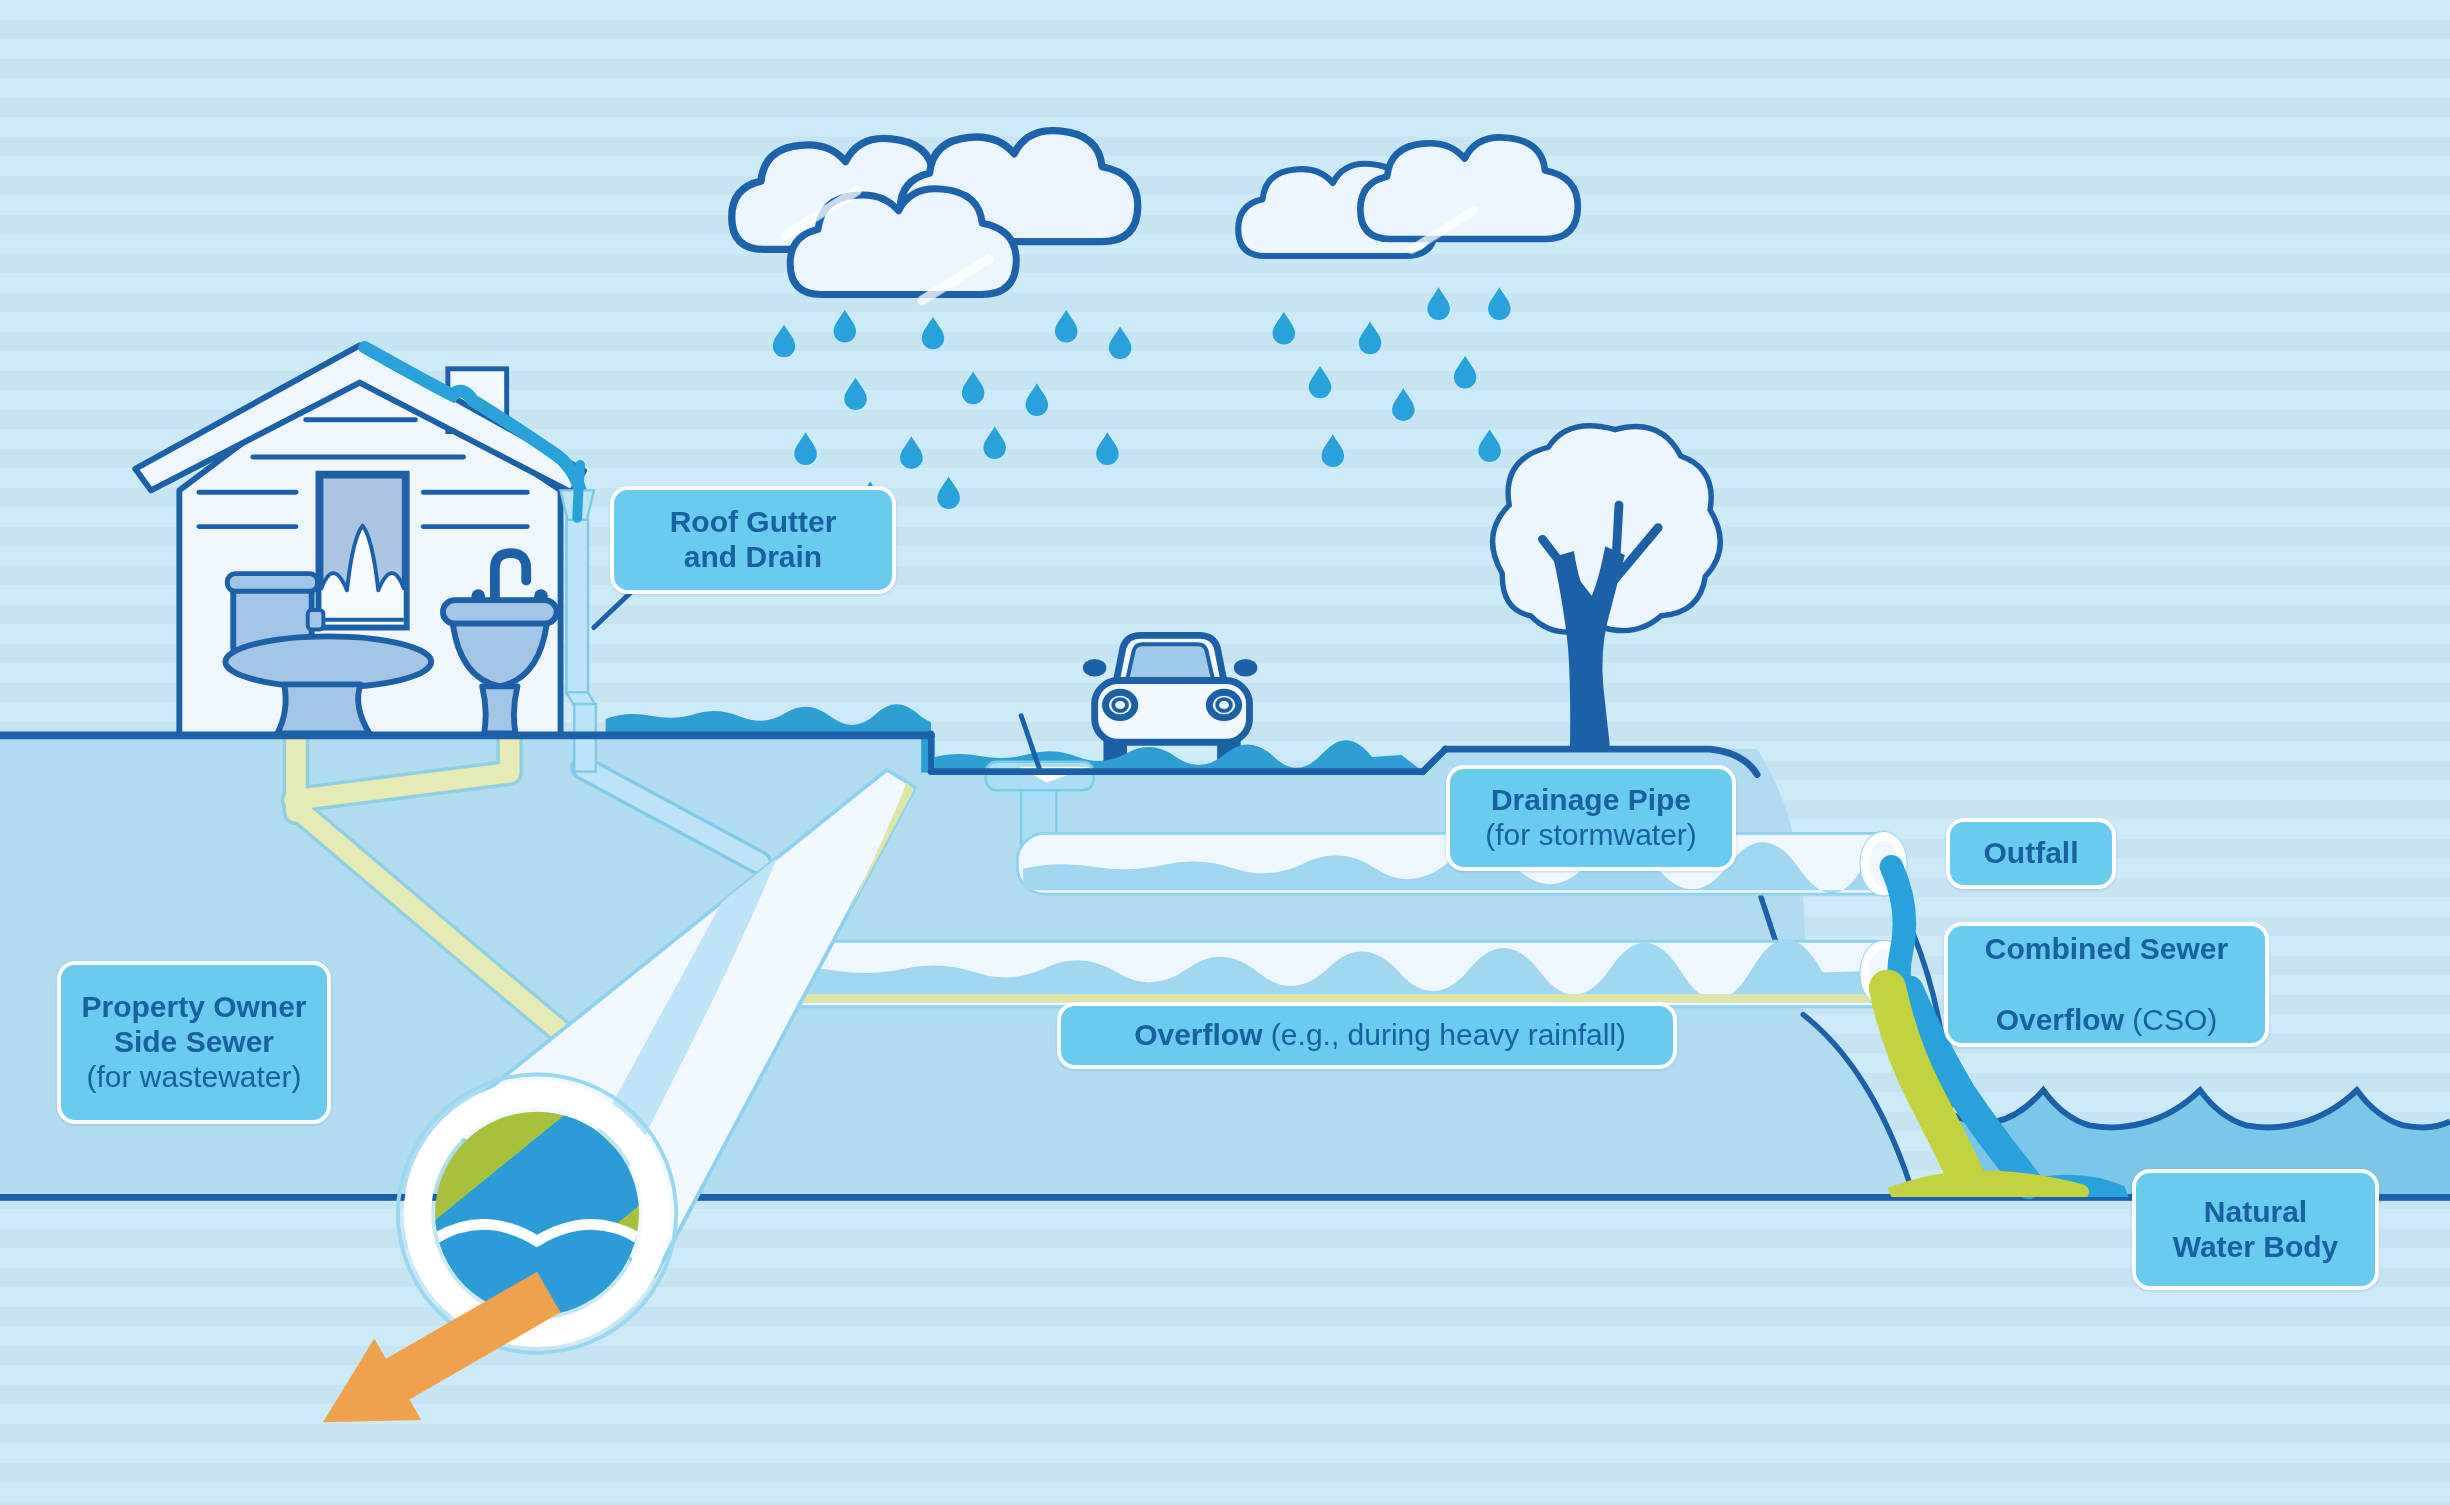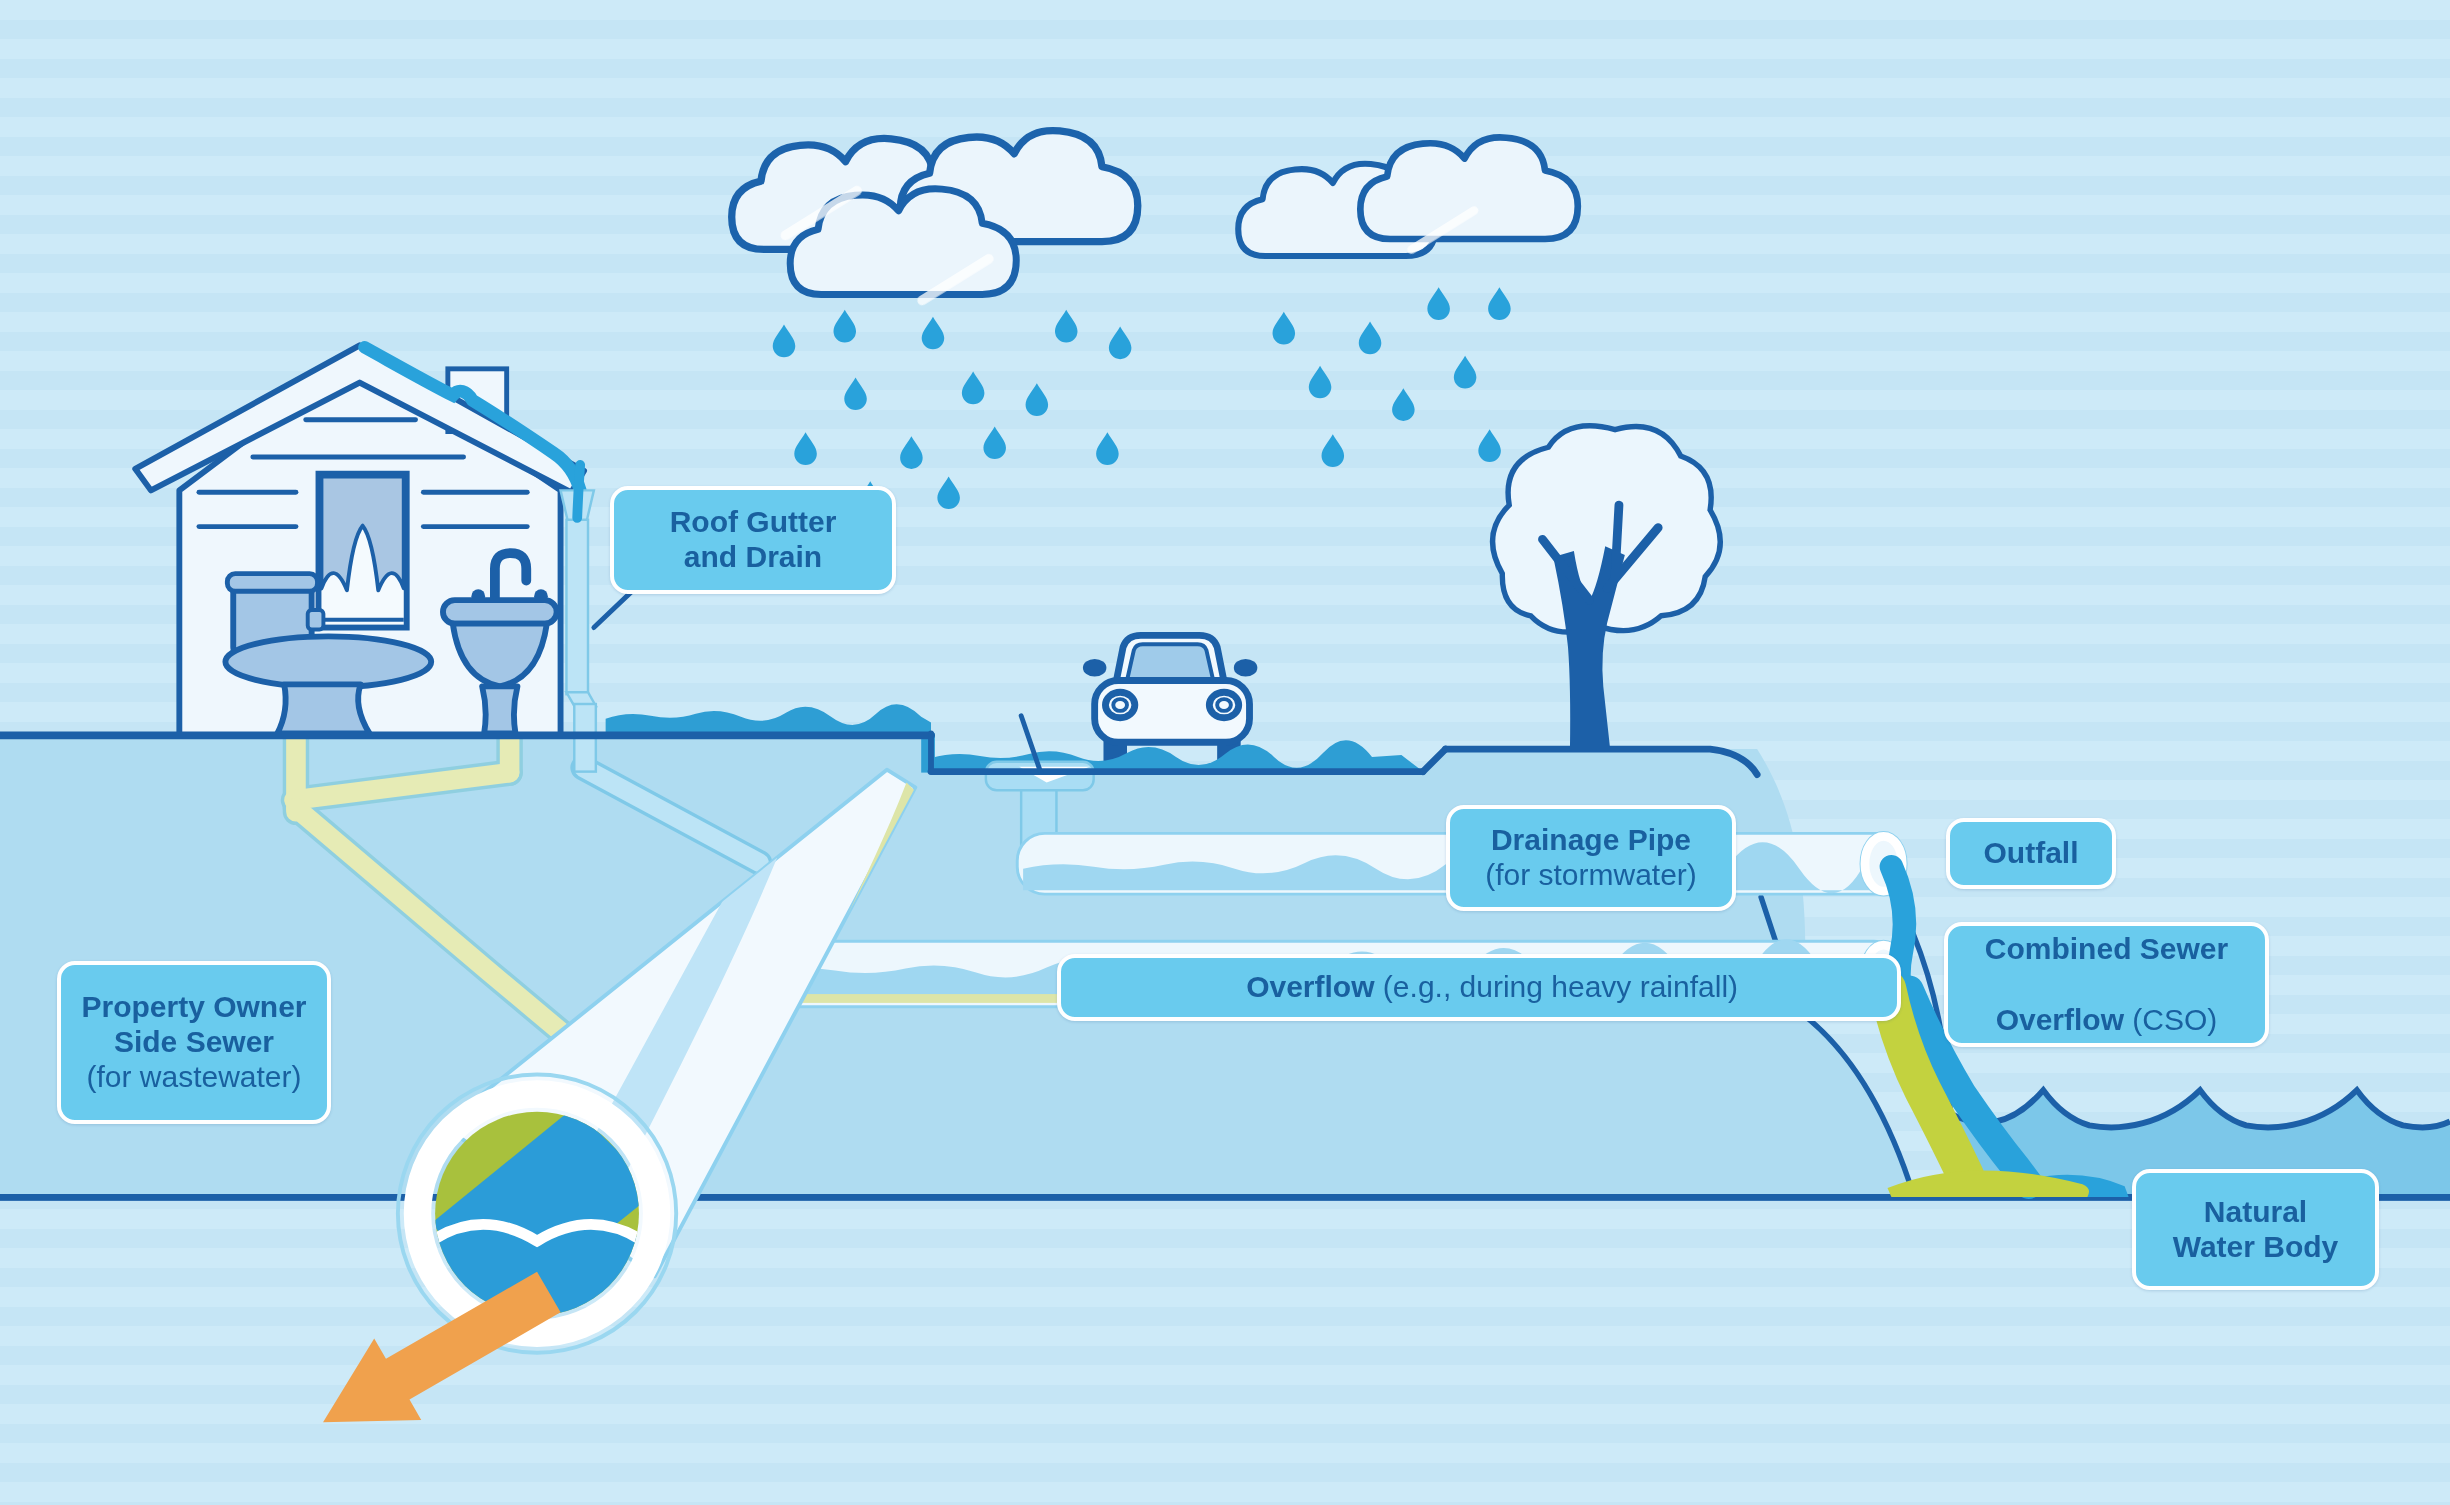--- a/index.html
+++ b/index.html
@@ -320,41 +320,41 @@
     <path d="M1042,730 L1062,788"></path>
   </g>
 </svg>
 
 <div class="label" style="left:610px;top:486px;width:286px;min-height:108px;">
   <span class="ln">Roof Gutter</span>
   <span class="ln">and Drain</span>
 </div>
 
 
-<div class="label" style="left:1446px;top:805px;width:290px;min-height:106px;">
+<div class="label" style="left:1446px;top:765px;width:290px;min-height:106px;">
   <span class="ln">Drainage Pipe</span>
   <span class="ln rg">(for stormwater)</span>
 </div>
 
 <div class="label" style="left:1946px;top:818px;width:170px;min-height:71px;">
   <span class="ln">Outfall</span>
 </div>
 
 <div class="label" style="left:1944px;top:922px;width:325px;min-height:118px;gap:36px;">
   <span class="ln">Combined Sewer</span>
   <span class="row"><b>Overflow</b><span class="rg"> (CSO)</span></span>
 </div>
 
 <div class="label" style="left:57px;top:961px;width:274px;min-height:163px;">
   <span class="ln">Property Owner</span>
   <span class="ln">Side Sewer</span>
   <span class="ln rg">(for wastewater)</span>
 </div>
 
-<div class="label" style="left:1057px;top:954px;width:844px;min-height:67px;padding-left:38px;">
+<div class="label" style="left:1057px;top:1002px;width:620px;min-height:67px;padding-left:38px;">
   <span class="row"><b>Overflow</b><span class="rg"> (e.g., during heavy rainfall)</span></span>
 </div>
 
 
 
 <div class="label" style="left:2120px;top:1169px;width:247px;min-height:121px;margin-left:12px;">
   <span class="ln">Natural</span>
   <span class="ln">Water Body</span>
 </div>
 

